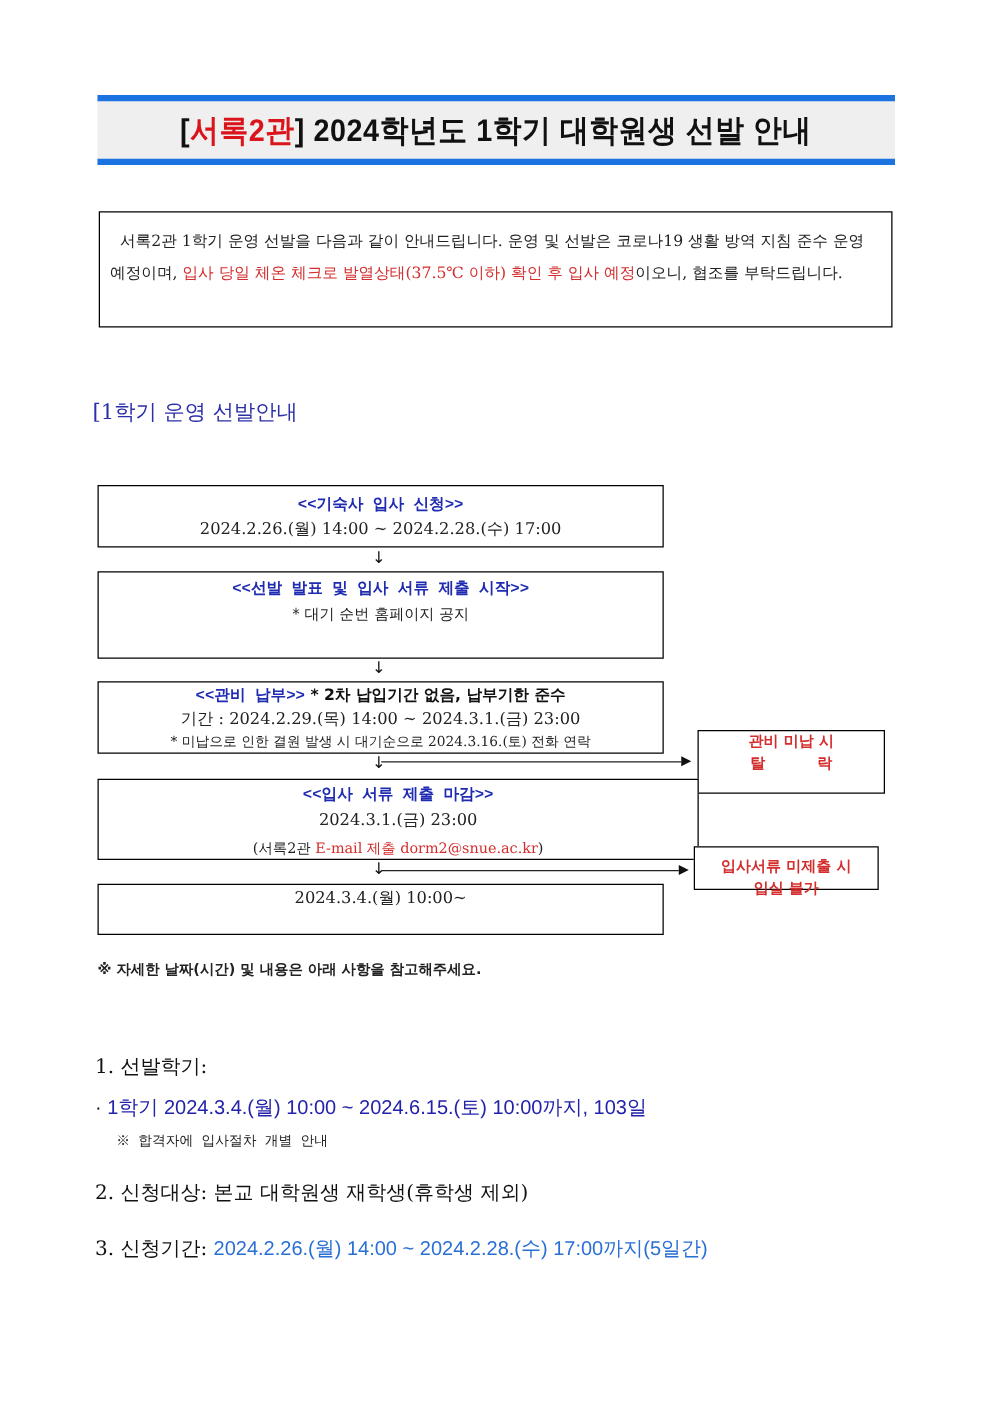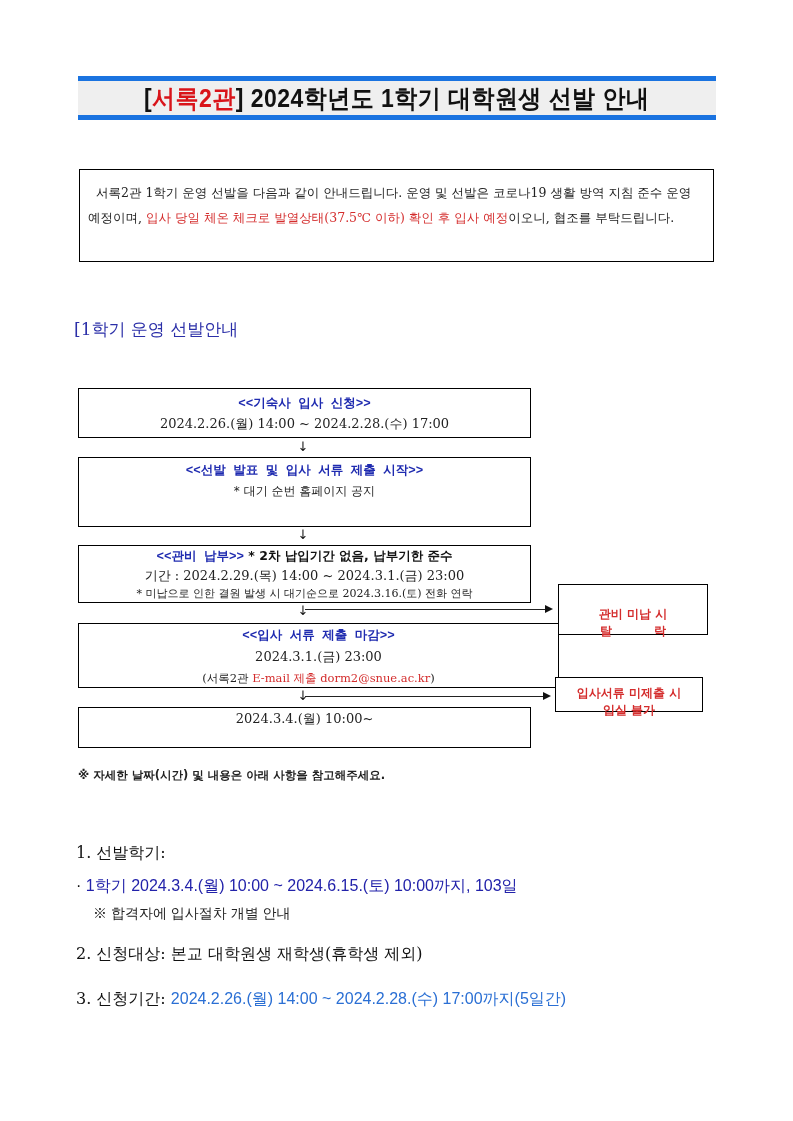--- a/index.html
+++ b/index.html
@@ -1,20 +1,20 @@
 <!DOCTYPE html>
 <html><head>
 <meta charset="utf-8">
 <style>
   html, body { margin:0; padding:0; background:#ffffff; }
   body { width:793px; height:1121px; position:relative; font-family:"DejaVu Sans", sans-serif; color:#111; overflow:hidden; }
   .abs { position:absolute; }
 
   
-  .title-bar { left:78px; top:76px; width:638px; height:44px; background:#efefef; border-top:5px solid #1a73e0; border-bottom:5px solid #1a73e0; box-sizing:border-box; display:flex; align-items:center; justify-content:center; }
+  .title-bar { left:78px; top:76px; width:638px; height:56px; background:#efefef; border-top:5px solid #1a73e0; border-bottom:5px solid #1a73e0; box-sizing:border-box; display:flex; align-items:center; justify-content:center; }
   .title-text { font-family:"Liberation Sans", sans-serif; font-size:25px; font-weight:bold; letter-spacing:0.5px; color:#111; transform:scaleX(0.92); }
   .title-red { color:#d9141a; }
 
   
   .intro-box { left:79px; top:169px; width:635px; height:93px; border:1px solid #000; box-sizing:border-box; padding:10px 8px 0 8px; font-family:"DejaVu Serif", serif; font-size:12.5px; line-height:25px; color:#222; }
   .red { color:#d42d2d; }
 
   .section-head { left:74px; top:318px; font-family:"DejaVu Serif", serif; font-size:17px; color:#2b2fa8; }
 
   
@@ -24,21 +24,21 @@
   .arrow-down { font-family:"DejaVu Sans", sans-serif; font-size:13px; color:#111; width:14px; text-align:center; }
   .hline { height:0; border-top:1.5px solid #222; }
   .arrowhead { width:0; height:0; border-top:4px solid transparent; border-bottom:4px solid transparent; border-left:8px solid #111; }
   .side-box { border:1px solid #000; box-sizing:border-box; text-align:center; color:#d42d2d; font-family:"DejaVu Sans", sans-serif; font-weight:bold; font-size:12px; line-height:17px; background:#fff; }
 
   .note { left:78px; top:768px; font-family:"DejaVu Sans", sans-serif; font-weight:bold; font-size:11.5px; color:#222; }
 
   .item-head { font-family:"DejaVu Serif", serif; font-size:16px; color:#111; }
   .blue-dark { color:#2222aa; }
   .blue-light { color:#2a6fd4; }
-  .sub-note { font-family:Liberation Sans, sans-serif; font-size:14px; color:#222; }
+  .sub-note { font-family:Liberation Mono, monospace; font-size:11px; color:#222; }
   .item-line { font-family:"Liberation Sans", sans-serif; font-size:16px; }
 </style>
 </head>
 <body>
 
 <div class="abs title-bar">
   <div class="title-text">
     <span>[</span><span class="title-red">서록2관</span><span>]</span><span style="white-space:pre;"> 2024학년도 1학기 대학원생 선발 안내</span>
   </div>
 </div>
@@ -63,21 +63,21 @@
 
 <div class="abs fbox" style="left:78px; top:545px; width:453px; height:58px; padding-top:0px;">
   <div class="fline" style="line-height:19px;"><span class="fhead">&lt;&lt;관비 납부&gt;&gt;</span><span style="font-family:'DejaVu Sans',sans-serif; font-weight:bold; font-size:12.5px; color:#111;"> * 2차 납입기간 없음, 납부기한 준수</span></div>
   <div class="fline" style="line-height:18px;">기간 : 2024.2.29.(목) 14:00 ~ 2024.3.1.(금) 23:00</div>
   <div class="fline" style="line-height:17px; font-size:11px;">* 미납으로 인한 결원 발생 시 대기순으로 2024.3.16.(토) 전화 연락</div>
 </div>
 <div class="abs arrow-down" style="left:296px; top:603px;">↓</div>
 <div class="abs hline" style="left:305px; top:609px; width:240px;"></div>
 <div class="abs arrowhead" style="left:545px; top:605px;"></div>
 
-<div class="abs side-box" style="left:558px; top:584px; width:150px; height:51px; padding-top:21px;">
+<div class="abs side-box" style="left:558px; top:584px; width:150px; height:51px; padding-top:0;">
   <div>관비 미납 시</div>
   <div style="white-space:pre;">탈          락</div>
 </div>
 
 <div class="abs fbox" style="left:78px; top:623px; width:481px; height:65px; padding-top:2px;">
   <div class="fline fhead" style="line-height:20px;">&lt;&lt;입사 서류 제출 마감&gt;&gt;</div>
   <div class="fline" style="line-height:22px;">2024.3.1.(금) 23:00</div>
   <div class="fline" style="font-size:11.5px; font-family:'DejaVu Serif',serif;"><span style="white-space:pre;">(서록2관 </span><span class="red">E-mail 제출 dorm2@snue.ac.kr</span><span>)</span></div>
 </div>
 <div class="abs arrow-down" style="left:296px; top:688px;">↓</div>

